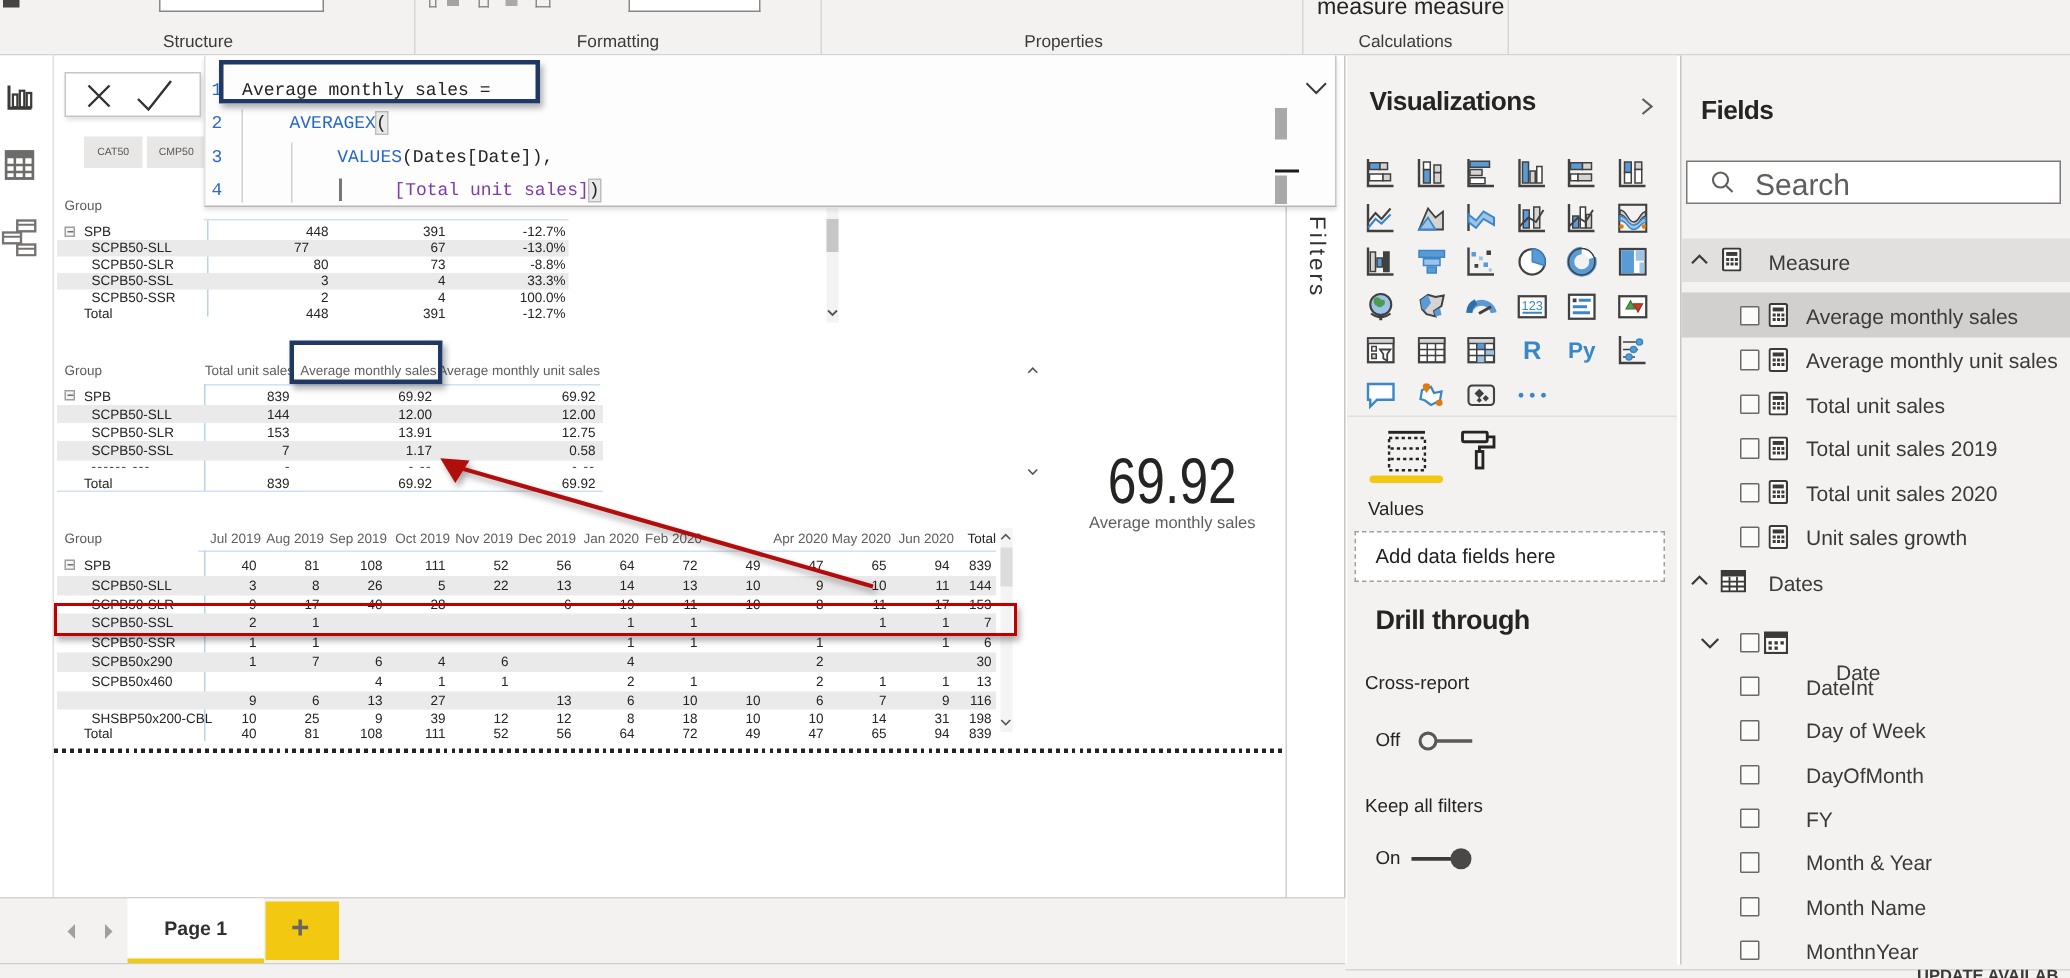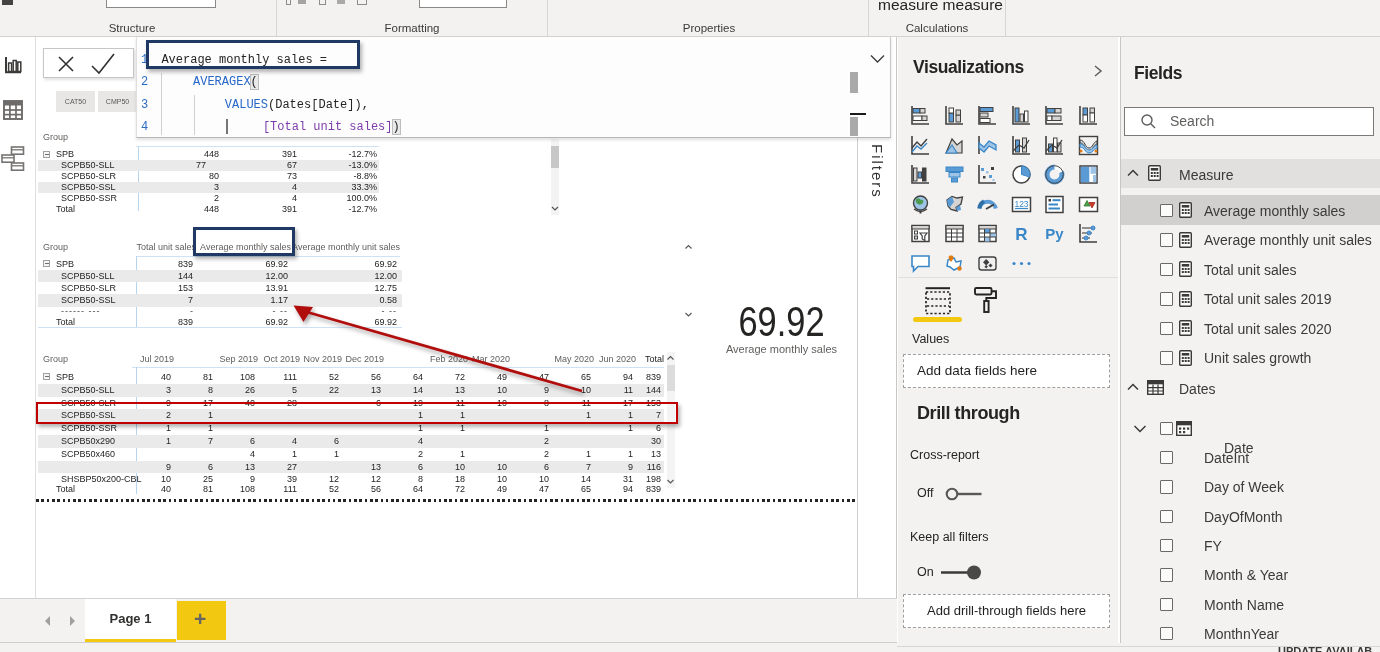--- a/index.html
+++ b/index.html
@@ -203,26 +203,28 @@
 </div>
 <svg class="abs" style="left:684px;top:243.5px;" width="9" height="7" viewBox="0 0 9 7">
       <path d="M1.5 4.5 L4.5 1.5 L7.5 4.5" fill="none" stroke="#555" stroke-width="1.1"></path>
     </svg>
 <svg class="abs" style="left:684px;top:311px;" width="9" height="7" viewBox="0 0 9 7">
       <path d="M1.5 2 L4.5 5 L7.5 2" fill="none" stroke="#555" stroke-width="1.1"></path>
     </svg>
 <div class="pbitable" style="left:38px;top:350px;width:637px;height:146px;">
 <div class="cellL hdr" style="left:5px;top:4px;">Group</div>
 <div class="cell hdr" style="left:94px;top:4px;width:42px;">Jul 2019</div>
+<div class="cell hdr" style="left:136px;top:4px;width:42px;">Aug 2019</div>
 <div class="cell hdr" style="left:178px;top:4px;width:42px;">Sep 2019</div>
 <div class="cell hdr" style="left:220px;top:4px;width:42px;">Oct 2019</div>
 <div class="cell hdr" style="left:262px;top:4px;width:42px;">Nov 2019</div>
 <div class="cell hdr" style="left:304px;top:4px;width:42px;">Dec 2019</div>
+<div class="cell hdr" style="left:346px;top:4px;width:42px;">Jan 2020</div>
 <div class="cell hdr" style="left:388px;top:4px;width:42px;">Feb 2020</div>
-<div class="cell hdr" style="left:430px;top:4px;width:42px;">Mar 2020</div>
+<div class="cell hdr" style="left:472px;top:4px;width:42px;">Apr 2020</div>
 <div class="cell hdr" style="left:514px;top:4px;width:42px;">May 2020</div>
 <div class="cell hdr" style="left:556px;top:4px;width:42px;">Jun 2020</div>
 <div class="cell bold" style="left:598px;top:4px;width:28px;color:#252423;">Total</div>
 <div class="abs" style="left:94px;top:16.5px;width:532px;height:1px;background:#cfe2f3;"></div>
 <div class="abs" style="left:98px;top:17px;width:1px;height:127px;background:#b7d4ef;"></div>
 <div class="trow " style="top:21.00px;width:626px;height:12.8px;line-height:12.8px;overflow:hidden;">
 <span style="position:absolute;left:5px;top:2px;width:7px;height:7px;border:1px solid #a0a0a0;background:#f5f5f5;"></span>
         <span style="position:absolute;left:6.5px;top:5px;width:4px;height:1px;background:#707070;"></span>
         <span class="bold" style="position:absolute;left:18px;top:0;">SPB</span>
 <div class="cell bold" style="left:94px;width:42px;padding-right:3px;">40</div>
@@ -646,31 +648,30 @@
 <svg class="abs" style="left:944px;top:487px;" width="42" height="14" viewBox="0 0 42 14">
 <circle cx="8" cy="7" r="5.3" fill="#f3f2f1" stroke="#5a5856" stroke-width="2.1"></circle>
 <line x1="14" y1="7" x2="37.5" y2="7" stroke="#5a5856" stroke-width="2.4"></line>
     </svg>
 <div class="abs" style="left:910px;top:529.5px;font-size:12.5px;color:#252423;">Keep all filters</div>
 <div class="abs" style="left:917px;top:564.5px;font-size:12.5px;color:#252423;">On</div>
 <svg class="abs" style="left:938px;top:564px;" width="46" height="17" viewBox="0 0 46 17">
 <line x1="3" y1="8.5" x2="36" y2="8.5" stroke="#3b3a39" stroke-width="2.5"></line>
 <circle cx="36" cy="8.5" r="7" fill="#4a4846"></circle>
     </svg>
-<div class="abs" style="left:903px;top:594px;width:207px;height:34px;background:#fff;border:1px dashed #a19f9d;line-height:32px;text-align:center;font-size:13px;color:#1f1f1f;">Add drill-through fields here</div>
 
 <div id="fieldspanel"></div>
 
 <div class="abs" style="left:1134px;top:63px;font-size:17.5px;font-weight:700;color:#252423;letter-spacing:-0.4px;">Fields</div>
 <div class="abs" style="left:1124px;top:107px;width:250px;height:29px;background:#fff;border:1px solid #7a7977;"></div>
 <svg class="abs" style="left:1140px;top:113px;" width="17" height="17" viewBox="0 0 17 17">
 <circle cx="7" cy="7" r="5" fill="none" stroke="#605e5c" stroke-width="1.4"></circle>
 <line x1="10.8" y1="10.8" x2="15" y2="15" stroke="#605e5c" stroke-width="1.4"></line>
     </svg>
-<div class="abs" style="left:1170px;top:113px;font-size:14px;color:#605e5c;">Search</div>
+<div class="abs" style="left:1170px;top:113px;font-size:20px;color:#605e5c;">Search</div>
 <div class="abs" style="left:1121px;top:159px;width:259px;height:29px;background:#e2e0de;"></div>
 <svg class="abs" style="left:1126px;top:168px;" width="14" height="10" viewBox="0 0 14 10">
       <path d="M2 7.5 L7 2.5 L12 7.5" fill="none" stroke="#3b3a39" stroke-width="1.5"></path>
     </svg>
 <svg class="abs" style="left:1148px;top:165px;" width="13" height="16" viewBox="0 0 13 16">
 <rect x="0.7" y="0.7" width="11.6" height="14.6" rx="1" fill="#fbfbfa" stroke="#3b3a39" stroke-width="1.4"></rect>
 <rect x="2.8" y="3" width="7.4" height="2.6" fill="#3b3a39"></rect>
 <g fill="#3b3a39">
         <rect x="2.8" y="7" width="2" height="2"></rect>
         <rect x="5.7" y="7" width="2" height="2"></rect>

